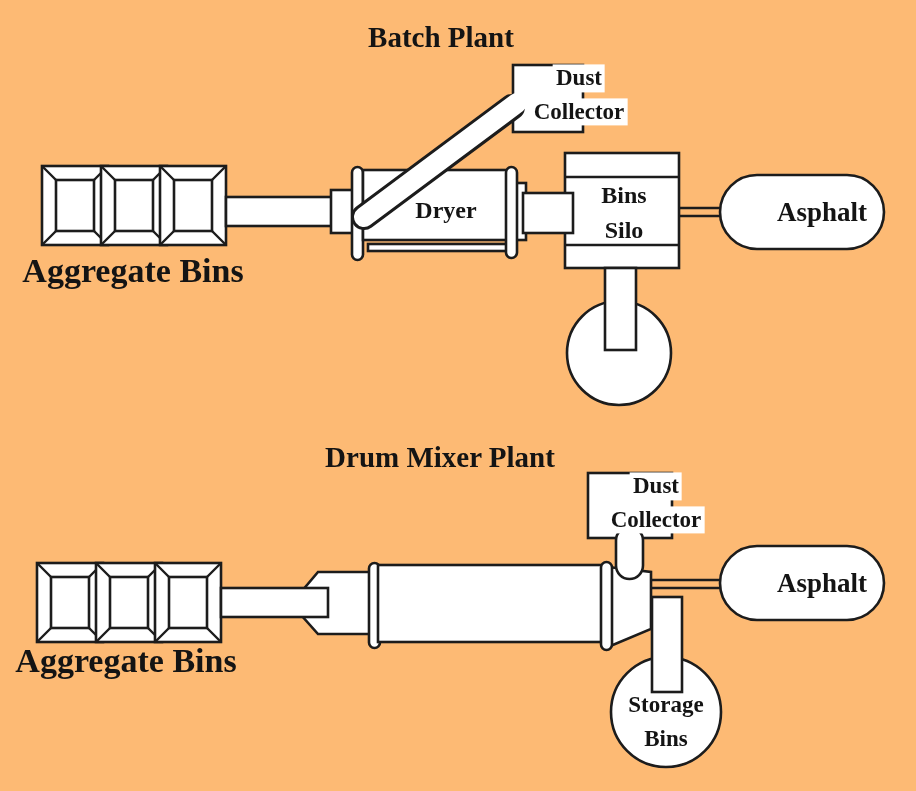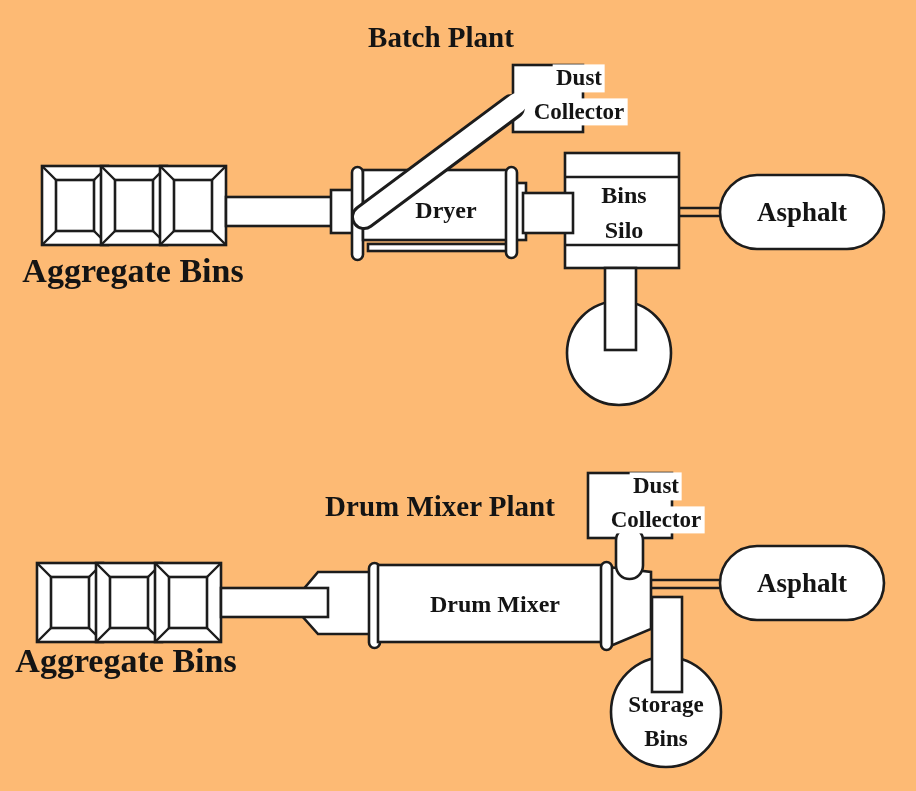--- a/index.html
+++ b/index.html
@@ -13,21 +13,21 @@
   .duct-outer { fill:none; stroke:#1c1c1c; stroke-width:26px; stroke-linecap:round; }
   .duct-inner { fill:none; stroke:#ffffff; stroke-width:20px; stroke-linecap:round; }
   .lbl {
     position:absolute; transform:translate(-50%,-50%);
     font-weight:bold; color:#141414; text-align:center;
     white-space:nowrap; line-height:1.2;
   }
   .lbl .line { display:table; margin:6px auto;text-align:center; }
   .lbl.whitebg .line { background:#ffffff; padding:0 3px; }
   .fs29 { font-size:29px; }
-  .fs27 { font-size:27px; }
+  .fs27 { font-size:27px;margin-left:20px; }
   .fs26 { font-size:24px; }
   .fs25 { font-size:34px; }
   .fs23 { font-size:23px; }
 </style>
 </head>
 <body>
 
 <div id="stage">
 
   <svg width="916" height="791" viewBox="0 0 916 791">
@@ -113,23 +113,22 @@
   <div class="lbl fs23 whitebg" style="left:579px; top:95px;">
     <div class="line">Dust</div>
     <div class="line">Collector</div>
   </div>
   <div class="lbl fs26" style="left:624px; top:213px;">
     <div class="line">Bins</div>
     <div class="line">Silo</div>
   </div>
   <div class="lbl fs27" style="left:802px; top:212px;">Asphalt</div>
 
-  <div class="lbl fs29" style="left:440px; top:506px;">Drum Mixer Plant</div>
+  <div class="lbl fs29" style="left:440px; top:457px;">Drum Mixer Plant</div>
   <div class="lbl fs25" style="left:126px; top:661px;">Aggregate Bins</div>
-  <div class="lbl fs26" style="left:495px; top:604px;">Drum Mixer</div>
   <div class="lbl fs23 whitebg" style="left:656px; top:503px;">
     <div class="line">Dust</div>
     <div class="line">Collector</div>
   </div>
   <div class="lbl fs27" style="left:802px; top:583px;">Asphalt</div>
   <div class="lbl fs23" style="left:666px; top:722px;">
     <div class="line">Storage</div>
     <div class="line">Bins</div>
   </div>
 

